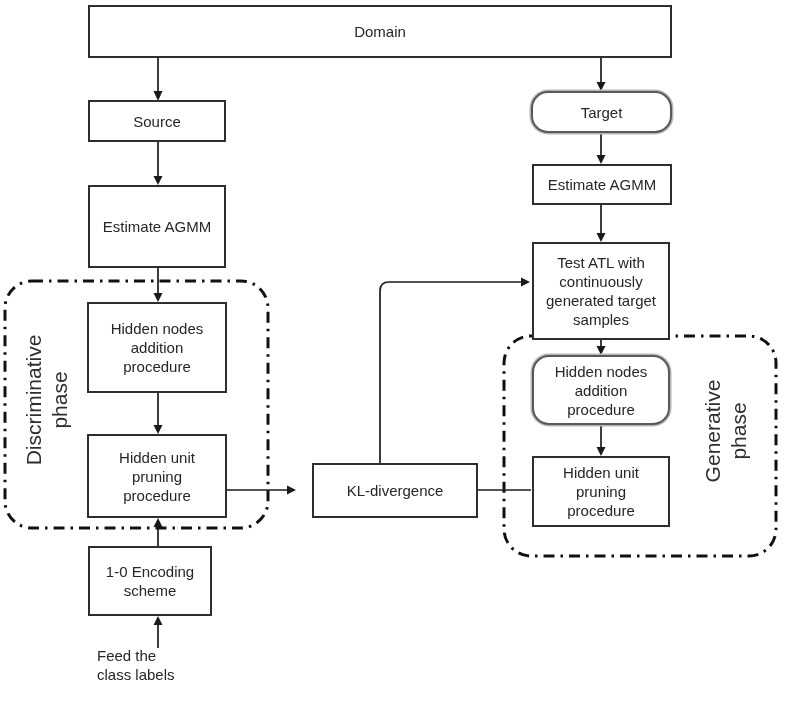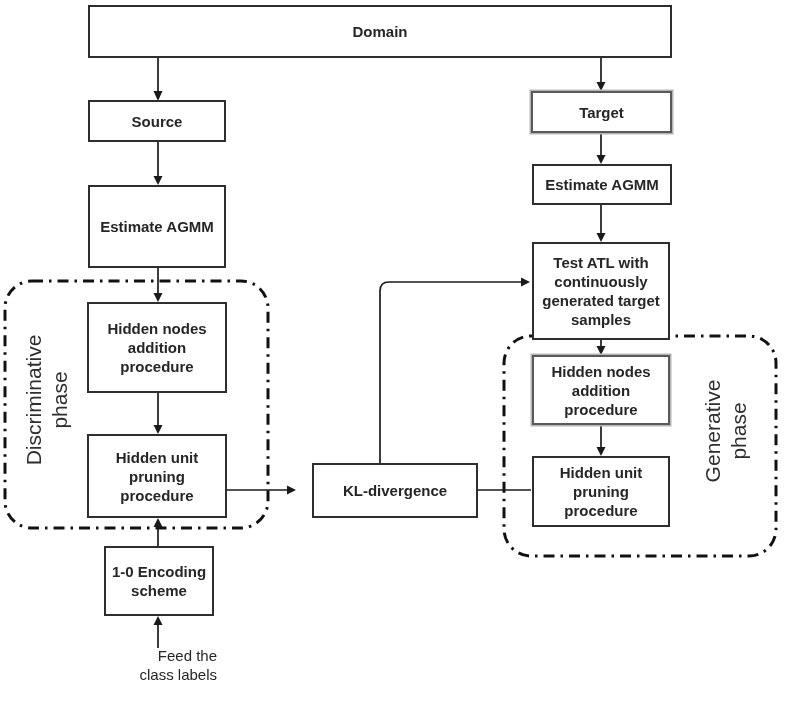--- a/index.html
+++ b/index.html
@@ -7,33 +7,33 @@
     position:relative;width:786px;height:703px;background:#ffffff;
     font-family:"Liberation Sans","DejaVu Sans",sans-serif;
     overflow:hidden;
   }
   #connectors{position:absolute;left:0;top:0;width:786px;height:703px;}
   .box{
     position:absolute;box-sizing:border-box;
     border:2px solid #2e2e2e;background:#ffffff;
     display:flex;align-items:center;justify-content:center;
     text-align:center;font-size:15px;line-height:19px;color:#262626;
-    white-space:pre-line;z-index:2;font-weight:bold;
+    white-space:pre-line;z-index:2;
   }
-  .box.muted{border-color:#595959;box-shadow:0 0 0 1.5px #b5b5b5;}
+  .box.muted{border-color:#595959;box-shadow:0 0 0 1.5px #b5b5b5;border-radius:17px;}
   .group-label{
     position:absolute;z-index:1;
     transform:translate(-50%,-50%) rotate(-90deg);
     text-align:center;white-space:pre-line;
     font-size:21px;line-height:26px;color:#2e2e2e;
   }
   .float-label{
     position:absolute;z-index:2;
     transform:translate(-50%,-50%);
-    text-align:right;white-space:pre-line;
+    text-align:left;white-space:pre-line;
     font-size:15px;line-height:19px;color:#262626;
   }
   .line{stroke:#1a1a1a;stroke-width:1.7;fill:none;}
   .head{fill:#1a1a1a;stroke:none;}
   .phase-frame{stroke:#111111;stroke-width:3;fill:none;stroke-dasharray:11 6 2.5 6;}
 </style>
 </head>
 <body>
 
 <div id="canvas">
@@ -121,21 +121,21 @@
   <div class="box" style="left:88px;top:185px;width:138px;height:83px">Estimate AGMM</div>
 
   <div class="box" style="left:87px;top:302px;width:140px;height:91px">Hidden nodes
 addition
 procedure</div>
 
   <div class="box" style="left:87px;top:434px;width:140px;height:84px">Hidden unit
 pruning
 procedure</div>
 
-  <div class="box" style="left:104px;top:546px;width:110px;height:70px">1-0 Encoding
+  <div class="box" style="left:88px;top:546px;width:124px;height:70px">1-0 Encoding
 scheme</div>
 
   <div class="box" style="left:312px;top:463px;width:166px;height:55px">KL-divergence</div>
 
   <div class="box muted" style="left:531px;top:91px;width:141px;height:42px">Target</div>
 
   <div class="box" style="left:532px;top:164px;width:140px;height:41px">Estimate AGMM</div>
 
   <div class="box" style="left:532px;top:242px;width:138px;height:98px">Test ATL with
 continuously

